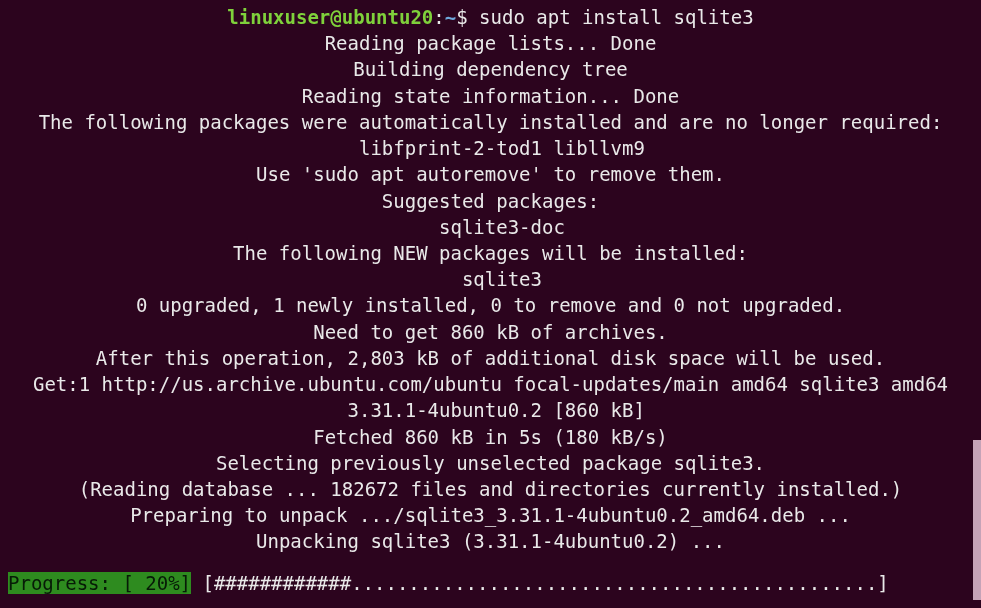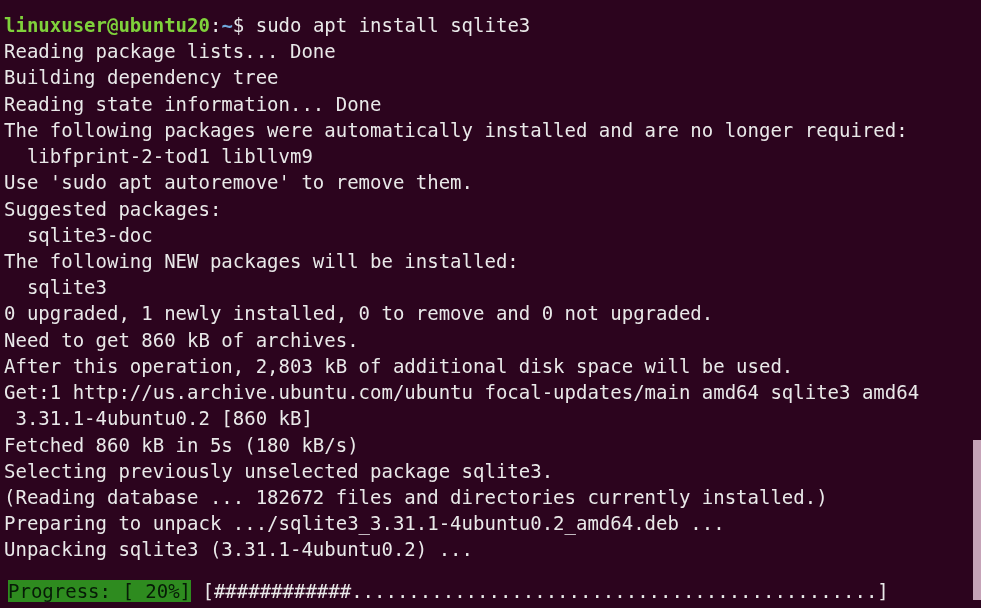--- a/index.html
+++ b/index.html
@@ -10,33 +10,34 @@
     font-family: "DejaVu Sans Mono", "Ubuntu Mono", Consolas, monospace;
     font-size: 19px;
     line-height: 1.38;
     width: 981px;
     height: 608px;
     overflow: hidden;
     position: relative;
   }
   .terminal {
     white-space: pre;
-    padding: 12px 4px 0 4px;
+    padding: 4px 4px 0 4px;
+    text-align: center;
   }
   .prompt-user { color: #7fd13b; font-weight: bold; }
   .prompt-host { color: #7fd13b; font-weight: bold; }
   .prompt-sep  { color: #e9e9e9; }
   .prompt-path { color: #6fa8dc; font-weight: bold; }
   .prompt-end  { color: #e9e9e9; }
   .cmd { color: #e9e9e9; }
   .out { color: #e9e9e9; }
   .progress-line {
     position: absolute;
     left: 4px;
-    bottom: 4px;
+    bottom: 12px;
   }
   .progress-label {
     background: #2e8b1f;
     color: #071b07;
     padding: 0 0px;
   }
   .scrollbar {
     position: absolute;
     right: 0;
     top: 0;

